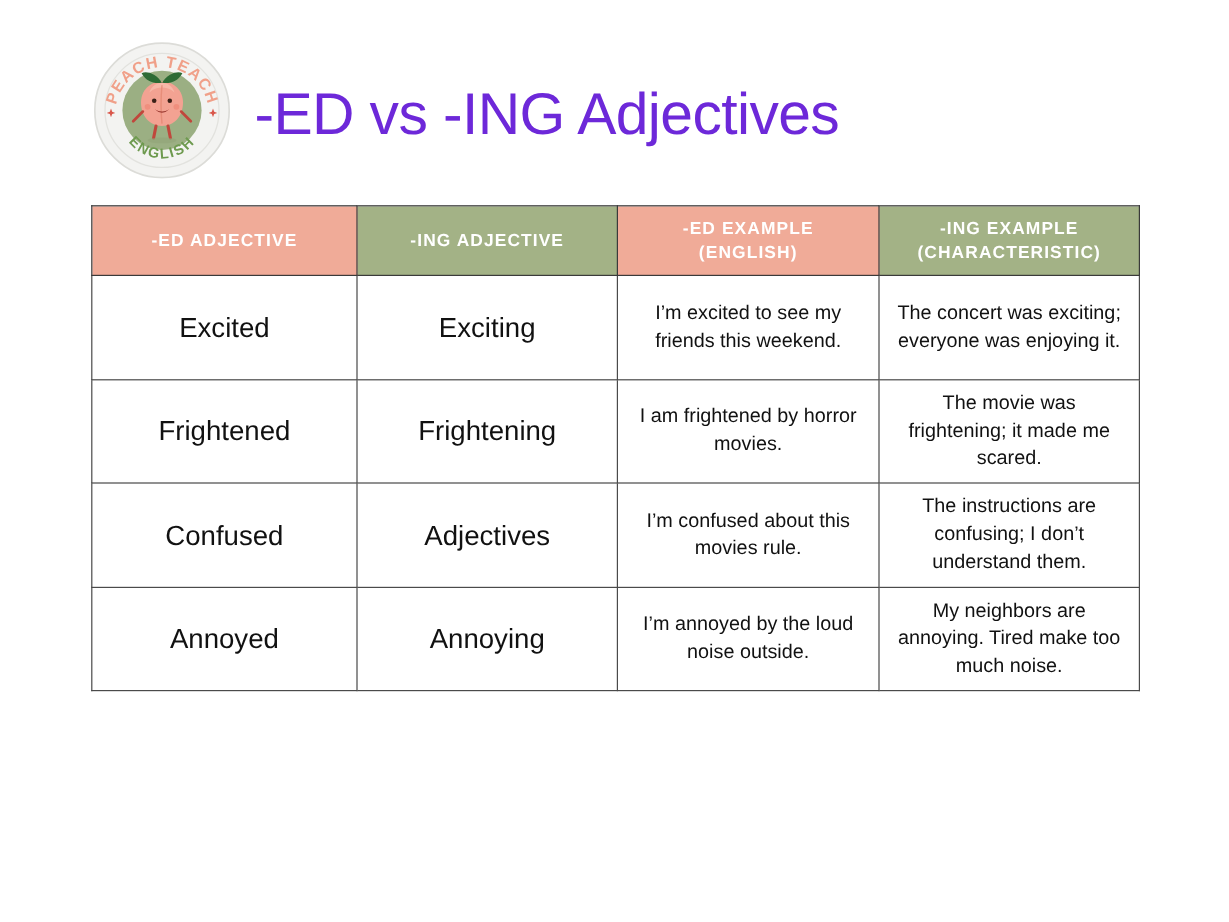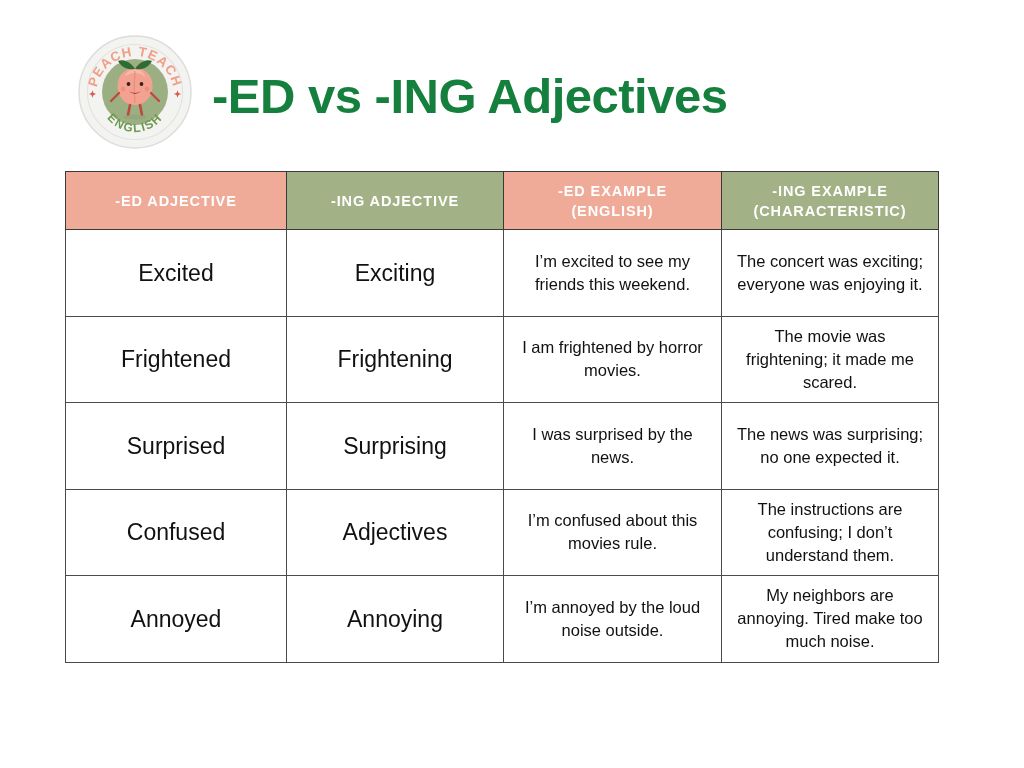--- a/index.html
+++ b/index.html
@@ -30,30 +30,30 @@
     width: 114px; height: 114px;
   }
   .logo svg { display: block; width: 114px; height: 114px; }
 
   .page-title {
     position: absolute;
     left: 212px;
     top: 60px;
     font-size: 49px;
     line-height: 72px;
-    color: #15803d;
+    color: #6d28d9;
     letter-spacing: -0.5px;
     white-space: nowrap;
-    font-weight: 700;
+    font-weight: 400;
   }
 
   
   .grammar-table {
     position: absolute;
-    left: 65px;
+    left: 76px;
     top: 171px;
     width: 873px;
     border-collapse: collapse;
     table-layout: fixed;
   }
   .grammar-table col.c1 { width: 221px; }
   .grammar-table col.c2 { width: 217px; }
   .grammar-table col.c3 { width: 218px; }
   .grammar-table col.c4 { width: 217px; }
 
@@ -171,26 +171,20 @@
         <td class="sentence">I’m excited to see my friends this weekend.</td>
         <td class="sentence">The concert was exciting; everyone was enjoying it.</td>
       </tr>
       <tr>
         <td class="word">Frightened</td>
         <td class="word">Frightening</td>
         <td class="sentence">I am frightened by horror movies.</td>
         <td class="sentence">The movie was frightening; it made me scared.</td>
       </tr>
       <tr>
-        <td class="word">Surprised</td>
-        <td class="word">Surprising</td>
-        <td class="sentence">I was surprised by the news.</td>
-        <td class="sentence">The news was surprising; no one expected it.</td>
-      </tr>
-      <tr>
         <td class="word">Confused</td>
         <td class="word">Adjectives</td>
         <td class="sentence">I’m confused about this movies rule.</td>
         <td class="sentence">The instructions are confusing; I don’t understand them.</td>
       </tr>
       <tr>
         <td class="word">Annoyed</td>
         <td class="word">Annoying</td>
         <td class="sentence">I’m annoyed by the loud noise outside.</td>
         <td class="sentence">My neighbors are annoying. Tired make too much noise.</td>

